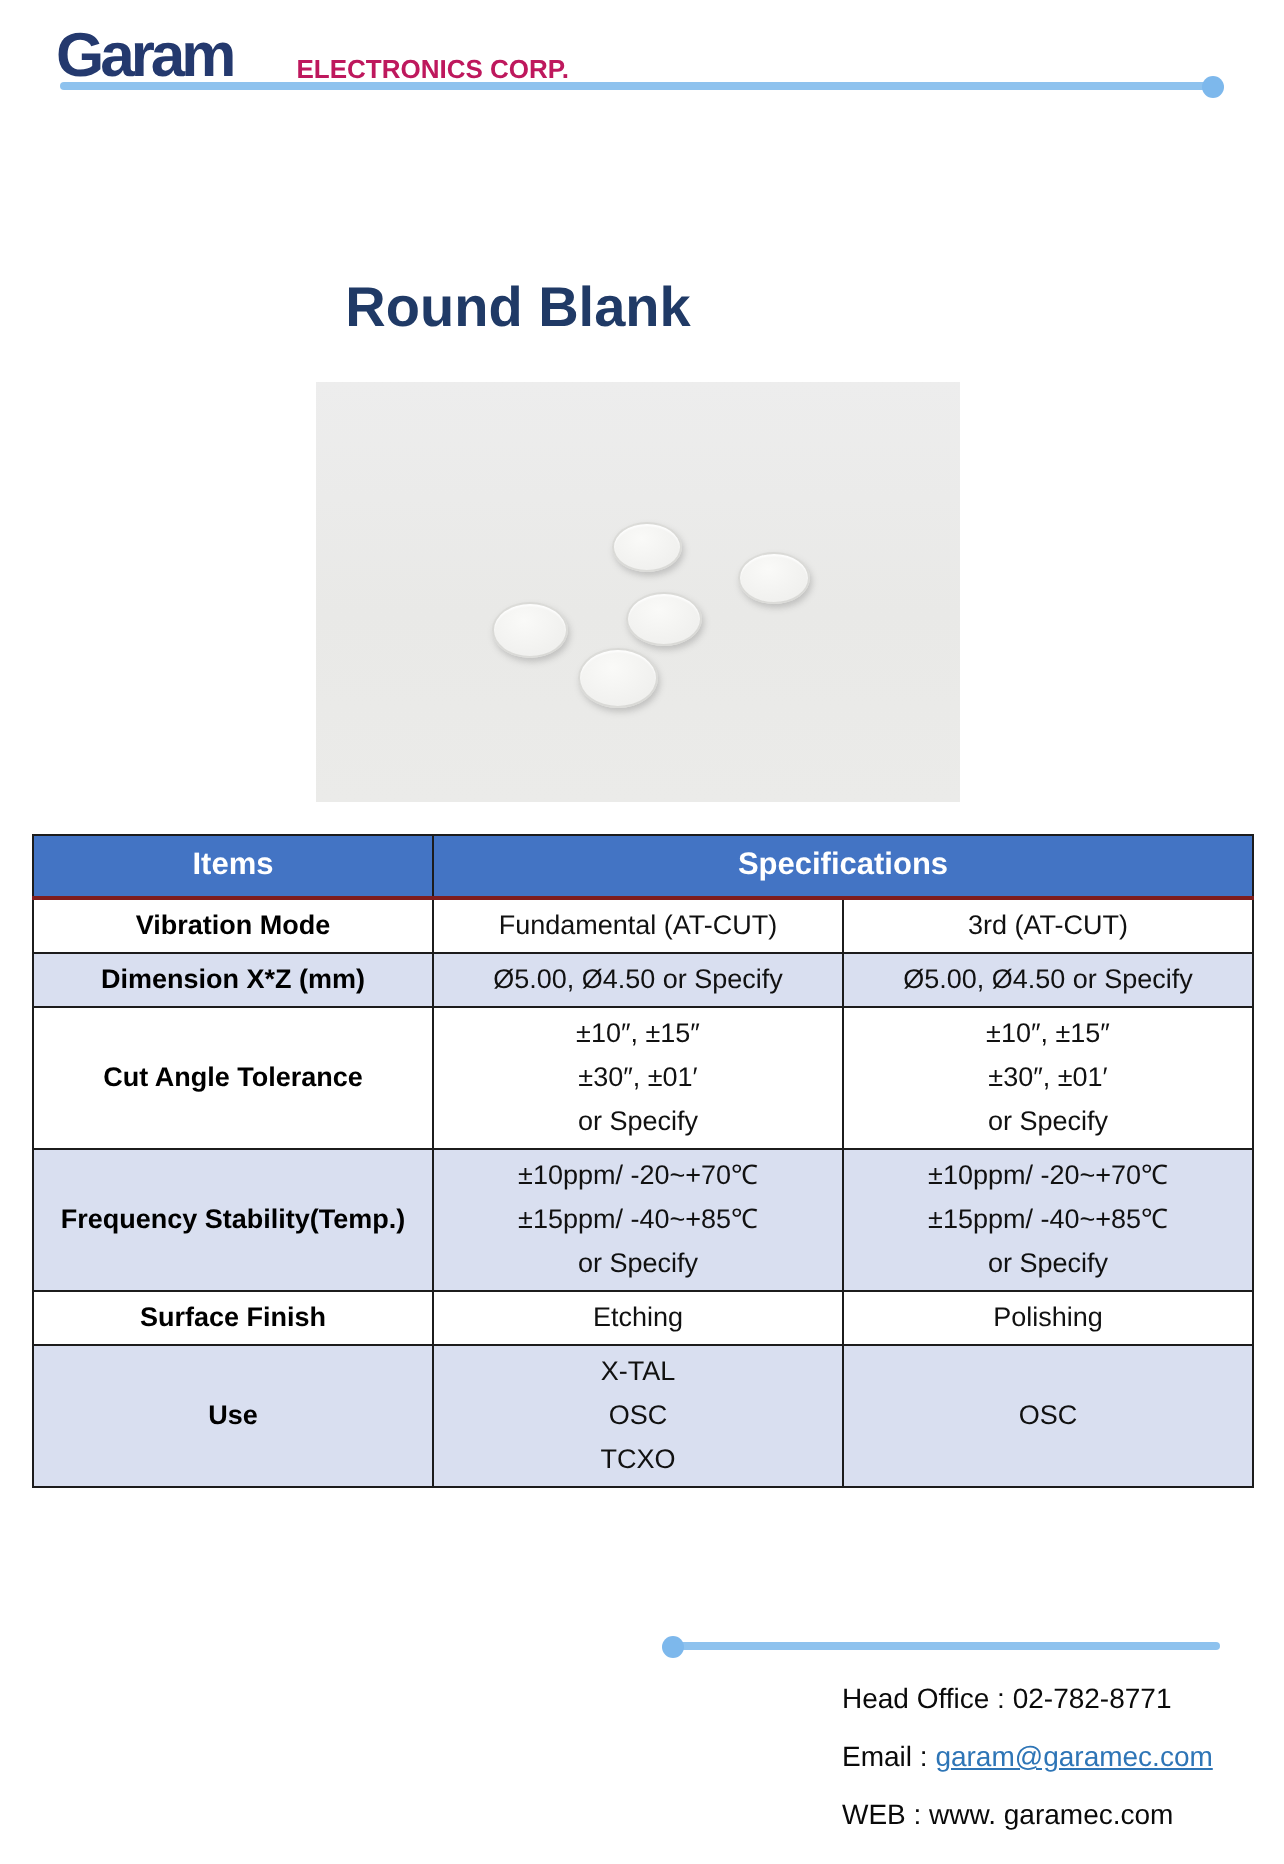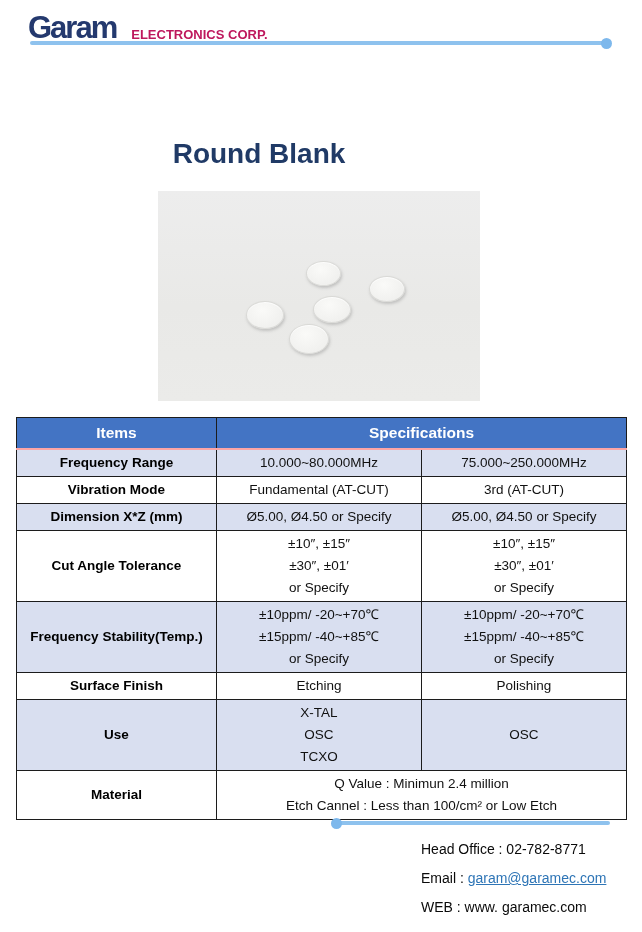--- a/index.html
+++ b/index.html
@@ -8,21 +8,21 @@
     position: relative;
     background: #ffffff;
     font-family: "Liberation Sans", sans-serif;
     color: #111;
     overflow: hidden;
   }
 
   
   .logo-wrap {
     position: absolute; left: 28px; top: 12px;
-    display: flex; align-items: flex-end;
+    display: flex; align-items: flex-end; gap: 17px;
   }
   .logo-main {
     font-size: 31px; font-weight: bold; color: #24396e;
     letter-spacing: -2px; line-height: 1;
     font-stretch: condensed;
   }
   .logo-suffix {
     font-size: 13px; font-weight: bold; color: #be185d;
     margin-left: 15px; letter-spacing: 0px; line-height: 1.15;
   }
@@ -71,21 +71,21 @@
   table.spec col.c2 { width: 205px; }
   table.spec col.c3 { width: 205px; }
   table.spec th, table.spec td {
     border: 1.5px solid #1c1c1c;
     text-align: center; vertical-align: middle;
     padding: 2px 4px;
   }
   table.spec thead th {
     background: #4374c4; color: #ffffff;
     font-size: 15.5px; font-weight: bold;
-    height: 31px; border-bottom: 2px solid #fca5a5;
+    height: 31px; border-bottom: 2px solid #7f1d1d;
   }
   tr.shade td { background: #d9dff0; }
   td.label-cell { font-weight: bold; color: #000; }
   .cell-line { line-height: 22px; }
   tr.h24 td { height: 24px; }
   tr.h23 td { height: 23px; margin-top: 24px; }
   tr.h72 td { height: 59px; }
   tr.h70 td { height: 70px; }
   tr.h48 td { height: 48px; }
 
@@ -133,29 +133,20 @@
       <col class="c2">
       <col class="c3">
     </colgroup>
   <thead>
     <tr>
       <th>Items</th>
       <th colspan="2">Specifications</th>
     </tr>
   </thead>
   <tbody>
-    <tr class="shade h24">
-      <td class="label-cell">Frequency Range</td>
-      <td>
-          <div class="cell-line">10.000~80.000MHz</div>
-        </td>
-      <td>
-          <div class="cell-line">75.000~250.000MHz</div>
-        </td>
-    </tr>
     <tr class="h24">
       <td class="label-cell">Vibration Mode</td>
       <td>
           <div class="cell-line">Fundamental (AT-CUT)</div>
         </td>
       <td>
           <div class="cell-line">3rd (AT-CUT)</div>
         </td>
     </tr>
     <tr class="shade h24">
@@ -205,27 +196,20 @@
     <tr class="shade h70">
       <td class="label-cell">Use</td>
       <td>
         <div class="cell-line">X-TAL</div>
         <div class="cell-line">OSC</div>
         <div class="cell-line">TCXO</div>
       </td>
       <td>
           <div class="cell-line">OSC</div>
         </td>
-    </tr>
-    <tr class="h48">
-      <td class="label-cell">Material</td>
-      <td colspan="2">
-        <div class="cell-line">Q Value : Minimun 2.4 million</div>
-        <div class="cell-line">Etch Cannel : Less than 100/cm² or Low Etch</div>
-      </td>
     </tr>
   </tbody>
 </table>
 
 <div class="hrule-bottom"></div>
 <div class="hrule-bottom-dot"></div>
 
 <div class="contact">
   <div class="row">Head Office : 02-782-8771</div>
   <div class="row"><span>Email : </span><a class="email-link">garam@garamec.com</a></div>

